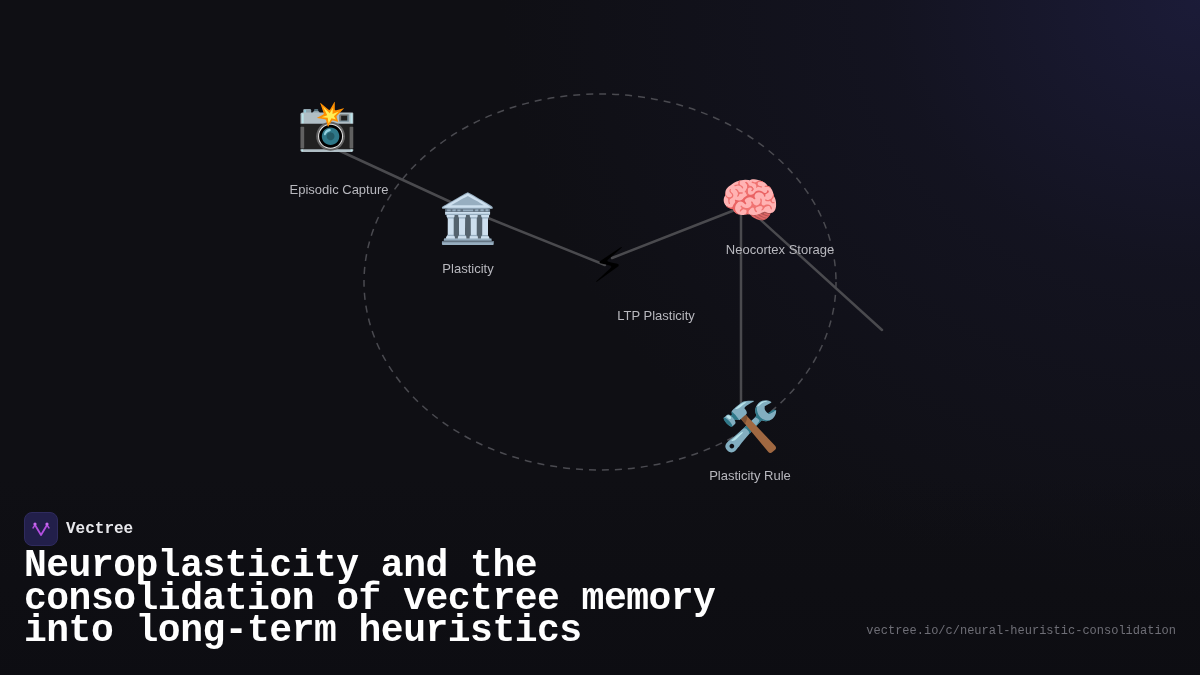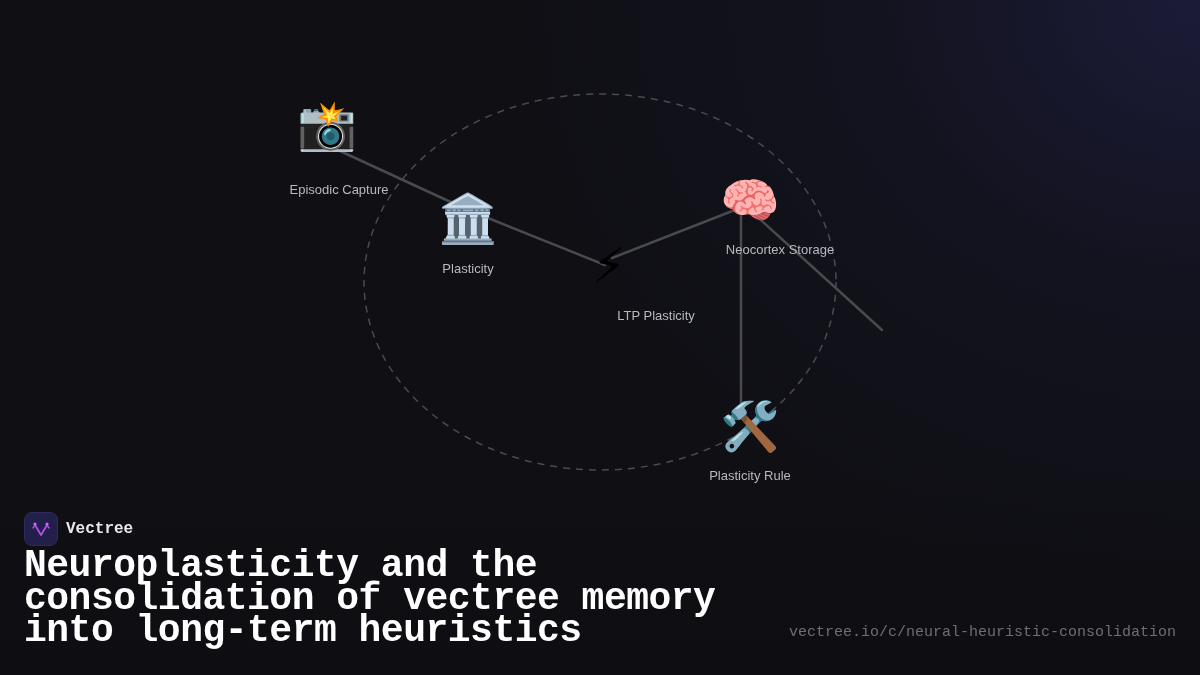--- a/index.html
+++ b/index.html
@@ -37,21 +37,21 @@
       color: #e8e8ec; font-weight: bold; font-size: 16px;
       font-family: "Liberation Mono", monospace;
     }
     .title {
       position: absolute; left: 24px; top: 550px; width: 760px;
       color: #ffffff; font-weight: bold; font-size: 38px; line-height: 32.5px;
       font-family: "Liberation Mono", monospace; letter-spacing: -0.5px;
     }
     .url {
       position: absolute; right: 24px; top: 624px;
-      color: #6e6e76; font-size: 15px;
+      color: #6e6e76; font-size: 12px;
       font-family: "Liberation Mono", monospace;
     }
   </style>
 </head>
 <body>
 
 <div class="bg-glow"></div>
 <div class="bg-bottom"></div>
 
 <svg class="diagram" width="1200" height="675">

